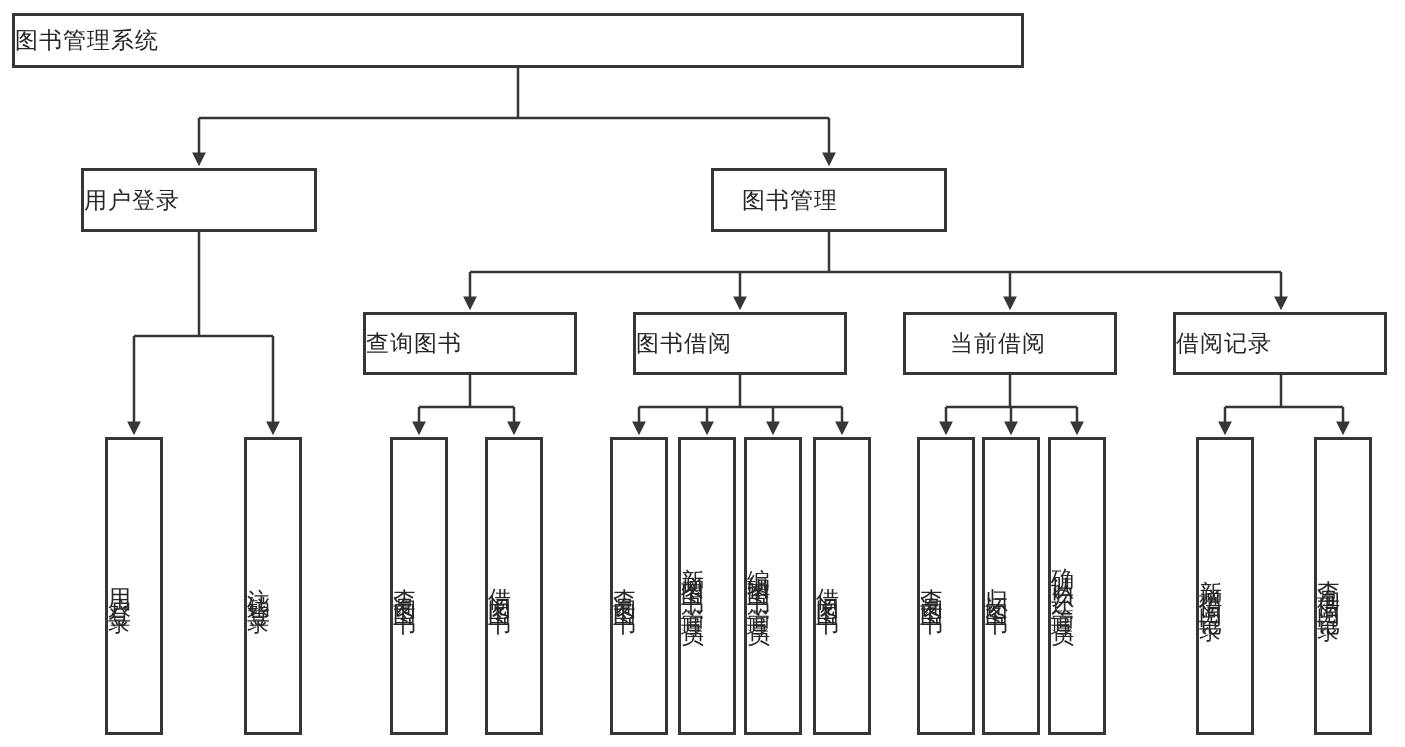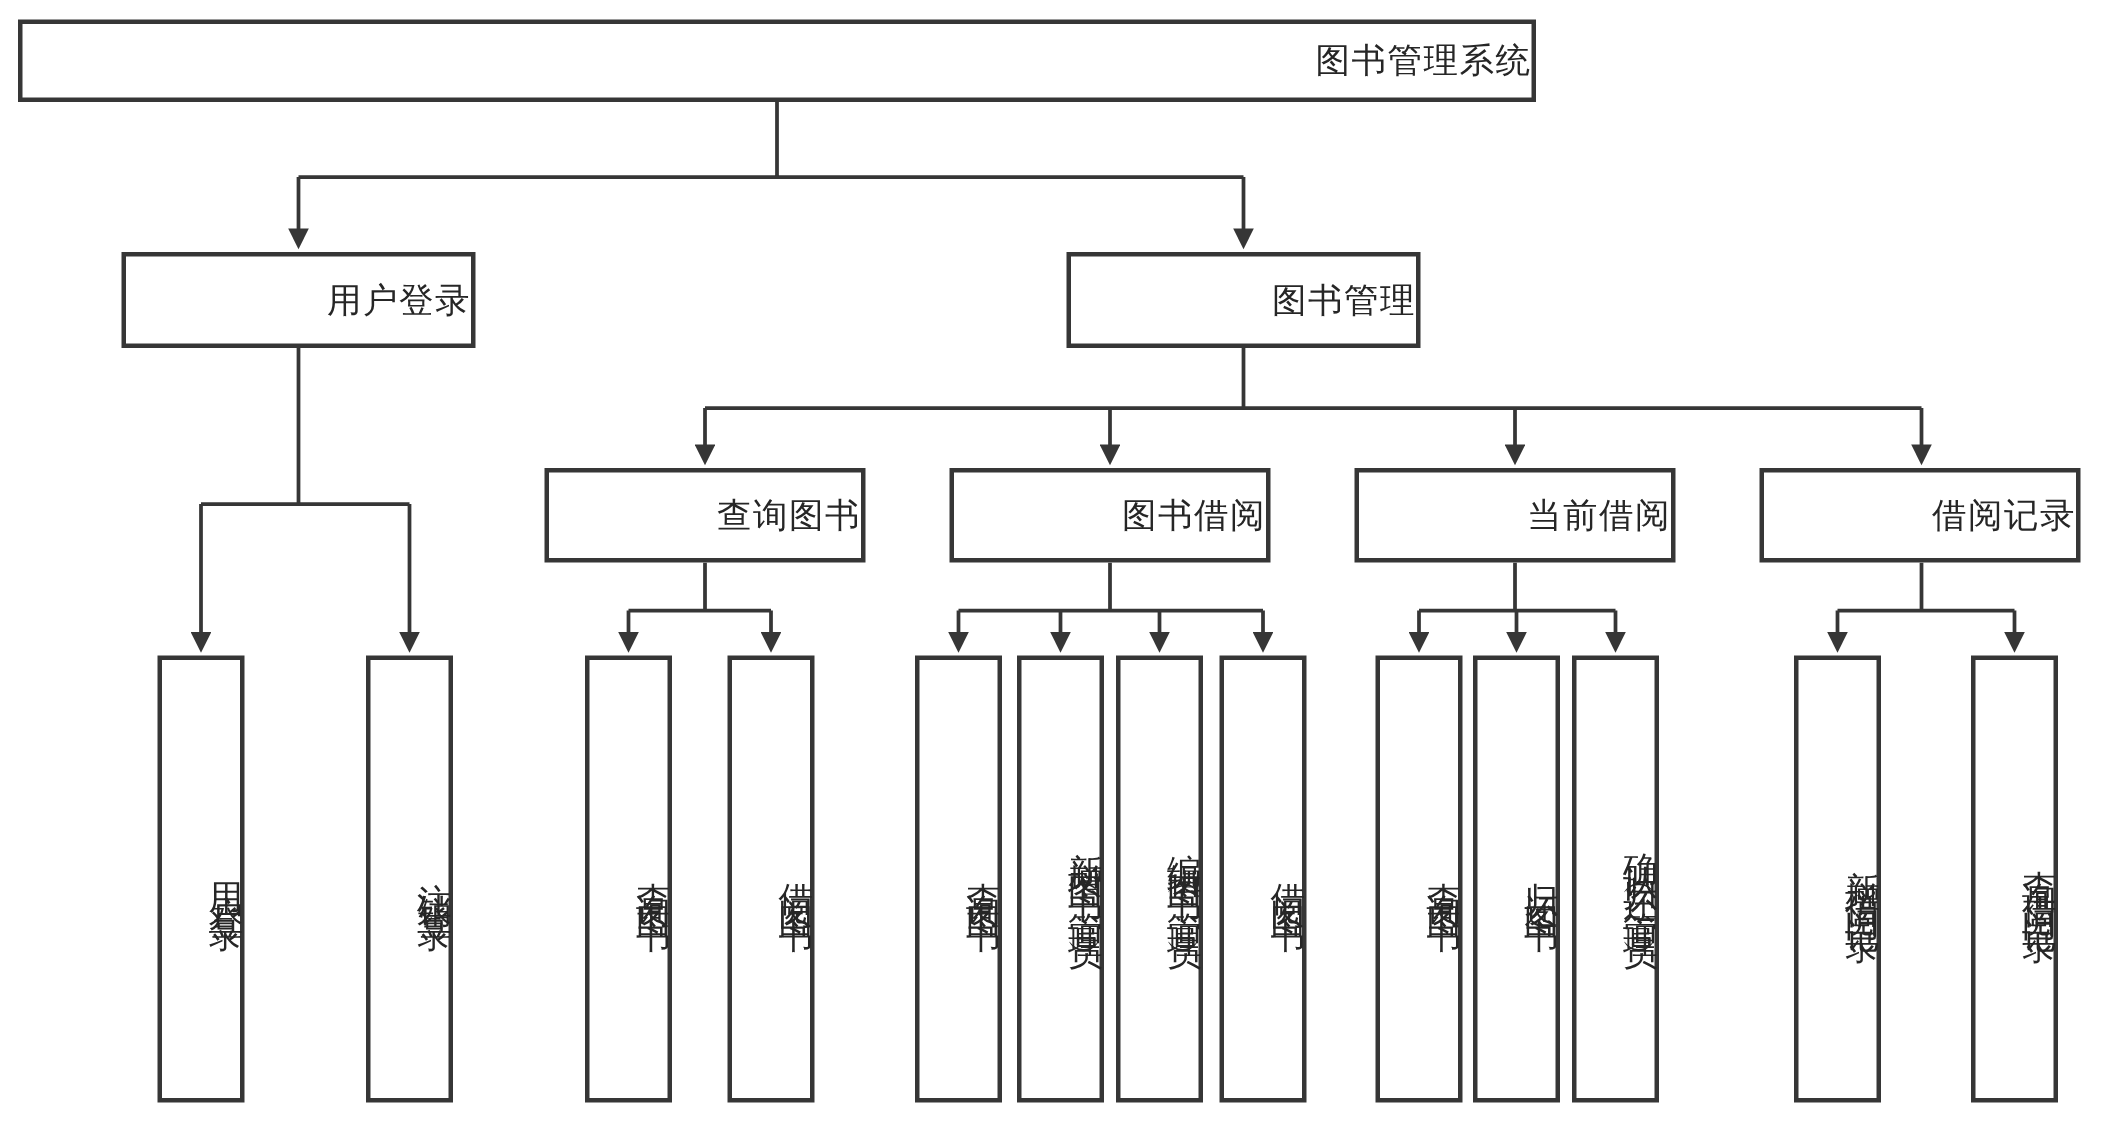--- a/index.html
+++ b/index.html
@@ -16,23 +16,22 @@
     font-family:"Liberation Sans","DejaVu Sans",sans-serif;
     overflow:hidden;
   }
   #connectors{position:absolute;left:0;top:0;z-index:1;}
   #connectors .ln{stroke:var(--line);stroke-width:2.5;fill:none;}
   #connectors .ar{stroke:var(--line);stroke-width:2.5;fill:none;marker-end:url(#arr);}
   #connectors marker path{fill:var(--line);stroke:none;}
   .box{
     position:absolute;box-sizing:border-box;z-index:2;
     border:3px solid var(--line);background:var(--box-background);
-    display:flex;align-items:center;justify-content:flex-end;
+    display:flex;align-items:center;justify-content:flex-start;
     color:var(--text);
-    font-family:Liberation Mono, monospace;
   }
   .hlabel{font-size:23px;letter-spacing:1px;white-space:nowrap;}
   .vtext{
     writing-mode:vertical-rl;text-orientation:mixed;
     font-size:23px;letter-spacing:8px;line-height:1;white-space:nowrap;
   }
   .watermark{
     position:absolute;right:5px;bottom:1px;z-index:5;
     font-size:21px;color:var(--watermark);letter-spacing:0.5px;white-space:nowrap;
   }
@@ -93,21 +92,21 @@
   <div class="box" style="left:711px;top:168px;width:236px;height:64px;padding-left:28px;">
     <span class="hlabel">图书管理</span>
   </div>
 
   <div class="box" style="left:363px;top:312px;width:214px;height:63px;">
     <span class="hlabel">查询图书</span>
   </div>
   <div class="box" style="left:633px;top:312px;width:214px;height:63px;">
     <span class="hlabel">图书借阅</span>
   </div>
-  <div class="box" style="left:903px;top:312px;width:214px;height:63px;">
+  <div class="box" style="left:903px;top:312px;width:214px;height:63px;padding-left:44px;">
     <span class="hlabel">当前借阅</span>
   </div>
   <div class="box" style="left:1173px;top:312px;width:214px;height:63px;">
     <span class="hlabel">借阅记录</span>
   </div>
 
   <div class="box" style="left:105px;top:437px;width:58px;height:298px;">
     <span class="vtext">用户登录</span>
   </div>
   <div class="box" style="left:244px;top:437px;width:58px;height:298px;">

